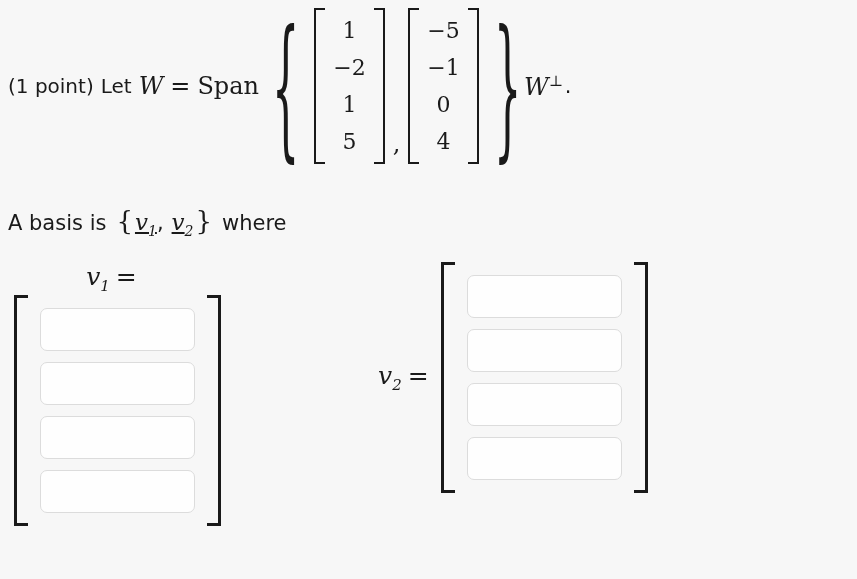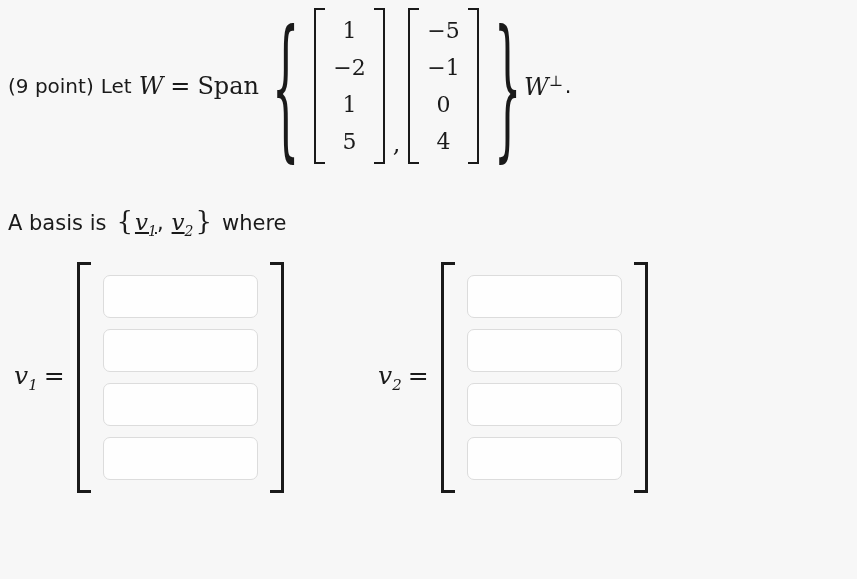--- a/index.html
+++ b/index.html
@@ -162,21 +162,21 @@
     left: 0;
     top: 262px;
     width: 857px;
   }
 
   .answer-block {
     position: absolute;
     display: flex;
     align-items: center;
   }
-  .block-1 { left: 14px; top: 0; }
+  .block-1 { left: 14px; top: 0; flex-direction: column; }
   .block-2 { left: 378px; top: 0; }
 
   .label-eq {
     font-family: "DejaVu Serif", serif;
     font-style: italic;
     font-size: 25px;
     margin-right: 12px;
     white-space: nowrap;
   }
   .label-eq sub {
@@ -220,21 +220,21 @@
     outline: none;
   }
 </style>
 </head>
 <body>
 
 <div class="page">
 
   <div class="problem-line">
 
-    <span class="points-label">(9 point)</span>
+    <span class="points-label">(1 point)</span>
     <span style="width:7px"></span>
     <span class="points-label">Let</span>
     <span style="width:7px"></span>
     <span class="math-serif">W</span>
     <span class="eq-sign">=</span>
     <span class="math-upright">Span</span>
 
     <span class="big-brace brace-left">{</span>
 
     <span class="colvec">

